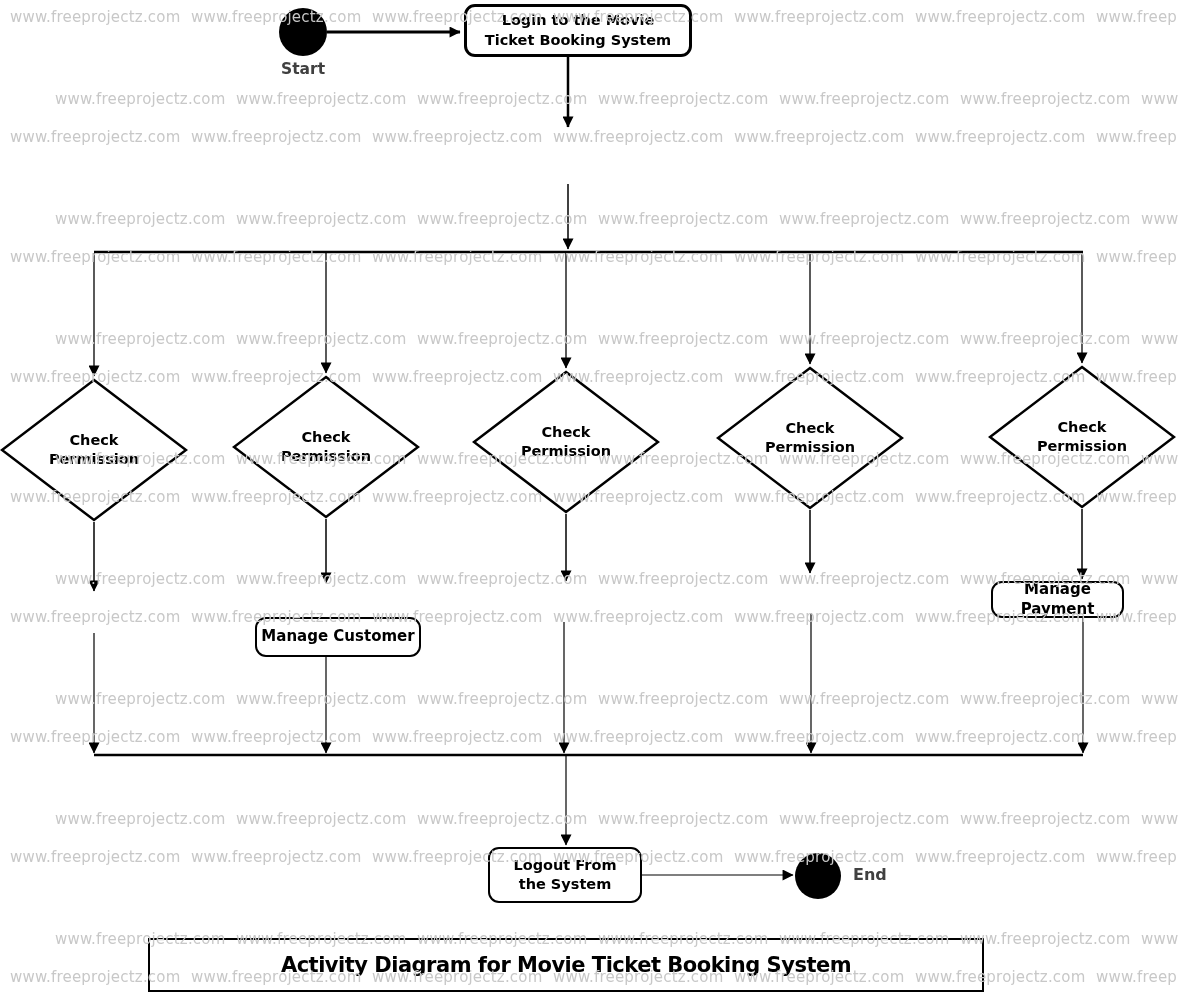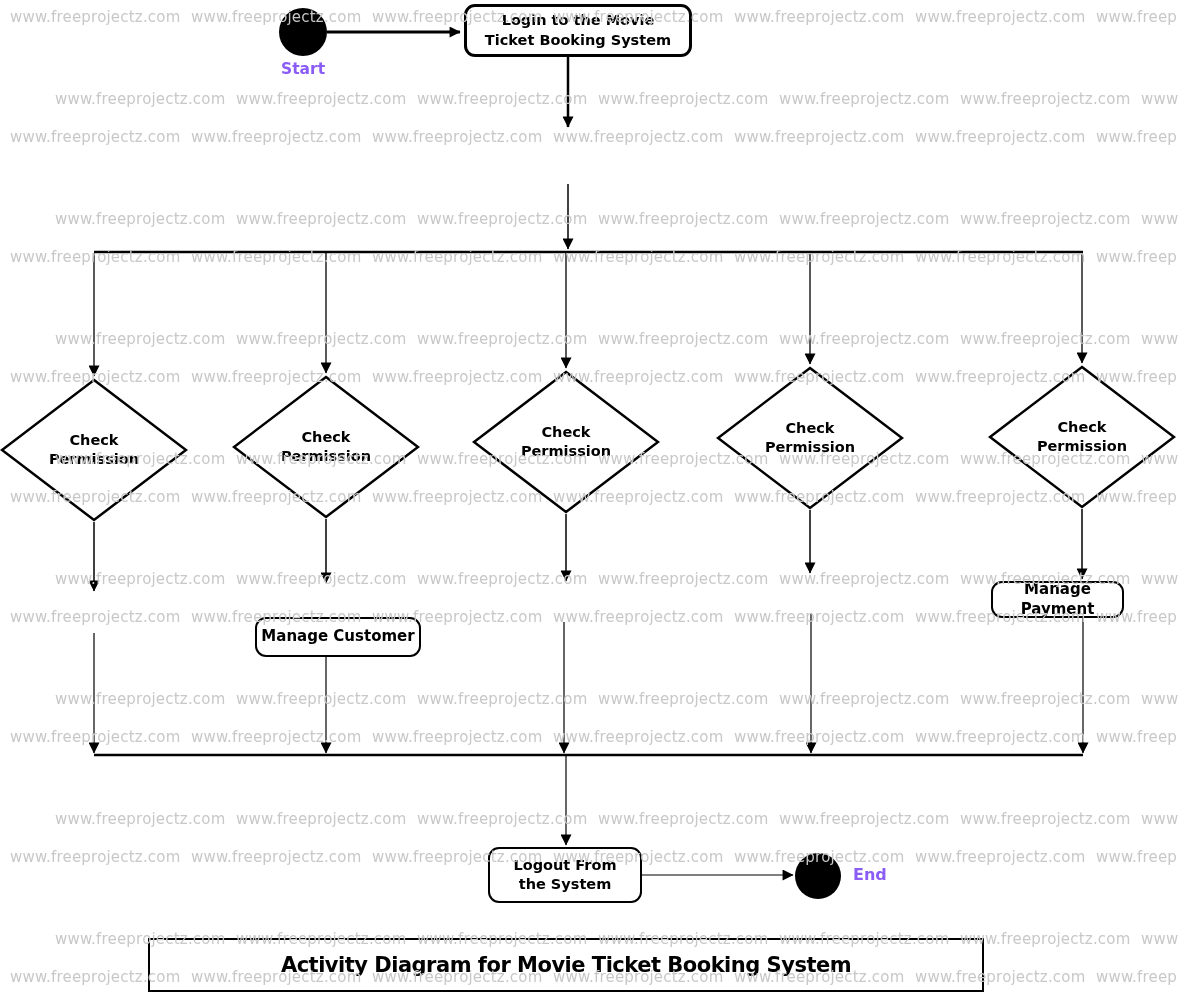--- a/index.html
+++ b/index.html
@@ -19,21 +19,21 @@
     display:flex;align-items:center;justify-content:center;
     text-align:center;
     font-weight:bold;color:#000000;
     line-height:1.32;
   }
   .activity.big{font-size:14.5px;}
   .activity.small{font-size:15px;}
   .circle{background:#000000;border-radius:50%;}
   .node-label{
     position:absolute;z-index:2;
-    font-weight:bold;font-size:15.5px;color:#8b5cf6;
+    font-weight:bold;font-size:15.5px;color:#404040;
     white-space:nowrap;
   }
   .decision{position:absolute;z-index:2;width:188px;height:144px;}
   .decision svg{position:absolute;left:0;top:0;}
   .decision .dlabel{
     position:absolute;left:44px;top:0;width:100px;height:144px;
     display:flex;align-items:center;justify-content:center;text-align:center;
     font-weight:bold;font-size:14.5px;line-height:1.3;color:#000000;
   }
   #title-box{

